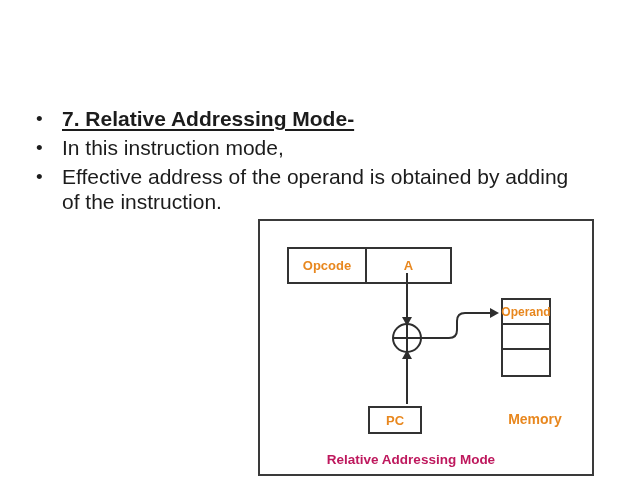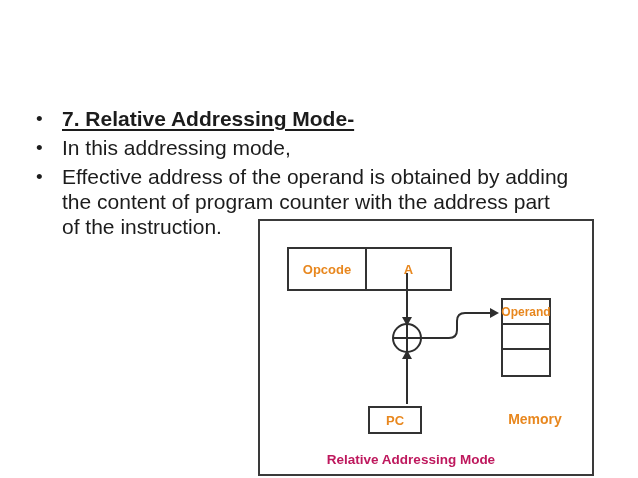--- a/index.html
+++ b/index.html
@@ -54,21 +54,21 @@
   .dg-label {
     color: #E8871E;
     font-weight: bold;
     font-size: 13px;
   }
   .instruction-box {
     position: absolute;
     left: 27px;
     top: 26px;
     width: 165px;
-    height: 44px;
+    height: 37px;
     border: 2px solid #333333;
     box-sizing: border-box;
     display: flex;
   }
   .instr-cell {
     display: flex;
     align-items: center;
     justify-content: center;
     box-sizing: border-box;
     height: 100%;
@@ -138,28 +138,27 @@
 
   <div class="bullets">
 
     <div class="bullet-row">
       <span class="bullet-dot">•</span>
       <span class="bullet-text bullet-heading">7. Relative Addressing Mode-</span>
     </div>
 
     <div class="bullet-row">
       <span class="bullet-dot">•</span>
-      <span class="bullet-text">In this addressing mode,</span>
+      <span class="bullet-text">In this instruction mode,</span>
     </div>
 
     <div class="bullet-row">
       <span class="bullet-dot">•</span>
       <div>
         <div class="bullet-text">Effective address of the operand is obtained by adding</div>
-        <div class="bullet-text">the content of program counter with the address part</div>
         <div class="bullet-text">of the instruction.</div>
       </div>
     </div>
 
   </div>
 
   <div class="diagram-frame">
 
     <svg class="dg-svg" width="332" height="253" viewBox="0 0 332 253">
 

